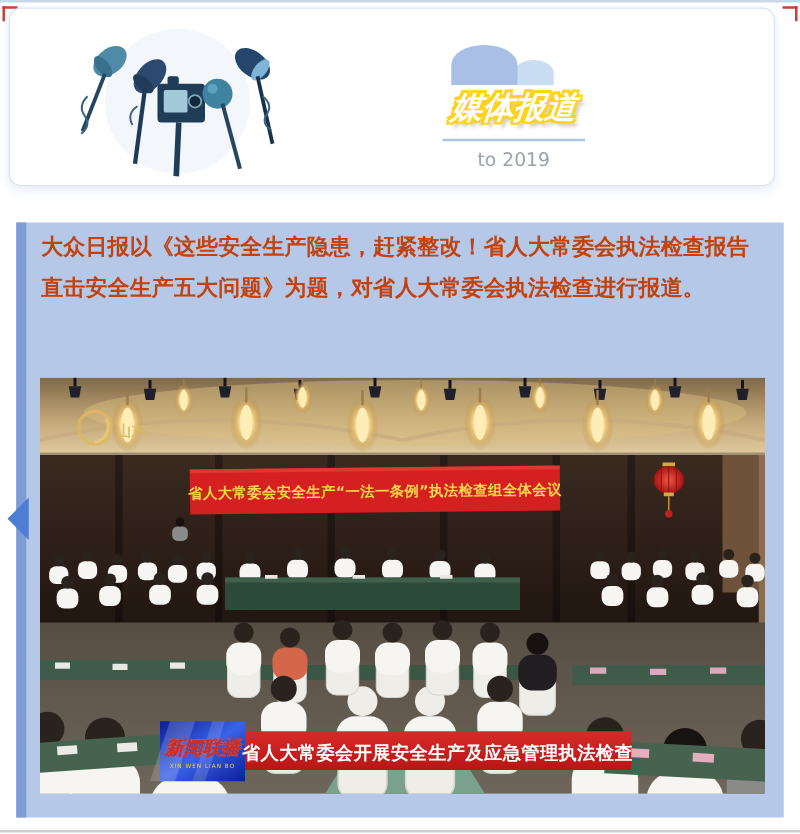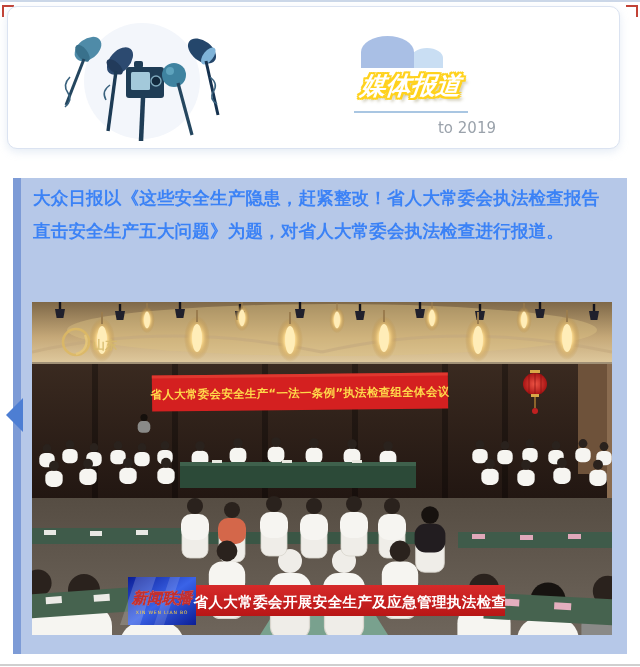--- a/index.html
+++ b/index.html
@@ -18,30 +18,30 @@
   .cloud{position:absolute;}
   .cloud-big{left:35px;top:29px;width:53px;height:32px;background:#a9bfe5;
     border-radius:53px 53px 0 0/32px 32px 0 0;z-index:2;}
   .cloud-small{left:85px;top:41px;width:32px;height:20px;background:#c9def3;
     border-radius:32px 32px 0 0/20px 20px 0 0;z-index:1;}
   .hdr-title{position:absolute;left:0;top:62px;width:170px;text-align:center;
     font-size:25px;font-weight:bold;font-style:italic;color:#fff;transform:skewX(-6deg);z-index:3;
     text-shadow:-2px 0 #ffd21e,2px 0 #ffd21e,0 -2px #ffd21e,0 2px #ffd21e,
       -2px -2px #ffd21e,2px -2px #ffd21e,-2px 2px #ffd21e,2px 2px #ffd21e,4px 4px 3px rgba(140,130,80,.45);}
   .hdr-underline{position:absolute;left:28px;top:104px;width:114px;height:2px;background:#a9c6e2;}
-  .hdr-subtitle{position:absolute;left:0;top:112px;width:170px;text-align:right;
+  .hdr-subtitle{position:absolute;left:0;top:112px;width:170px;text-align:center;
     font-size:15px;color:#9aa2ab;}
 
   .content-box{position:absolute;left:13px;top:178px;width:614px;height:476px;
     box-sizing:border-box;background:#b6c8e8;border-left:8px solid #7d9bd6;}
   .arrow-left{position:absolute;left:6px;top:398px;width:0;height:0;
     border-top:17px solid transparent;border-bottom:17px solid transparent;
     border-right:17px solid #4d7ed3;}
   .para{position:absolute;left:33px;top:182px;width:568px;margin:0;
-    font-size:17.5px;line-height:33px;color:#3b82f6;font-weight:600;letter-spacing:.2px;}
+    font-size:17.5px;line-height:33px;color:#c2410c;font-weight:600;letter-spacing:.2px;}
   .photo{position:absolute;left:32px;top:302px;width:580px;height:397px;overflow:hidden;}
   .photo svg{display:block;}
 </style>
 </head>
 <body>
 
 <div class="page">
   <div class="top-rule"></div>
   <div class="corner corner-l"></div>
   <div class="corner corner-r"></div>

